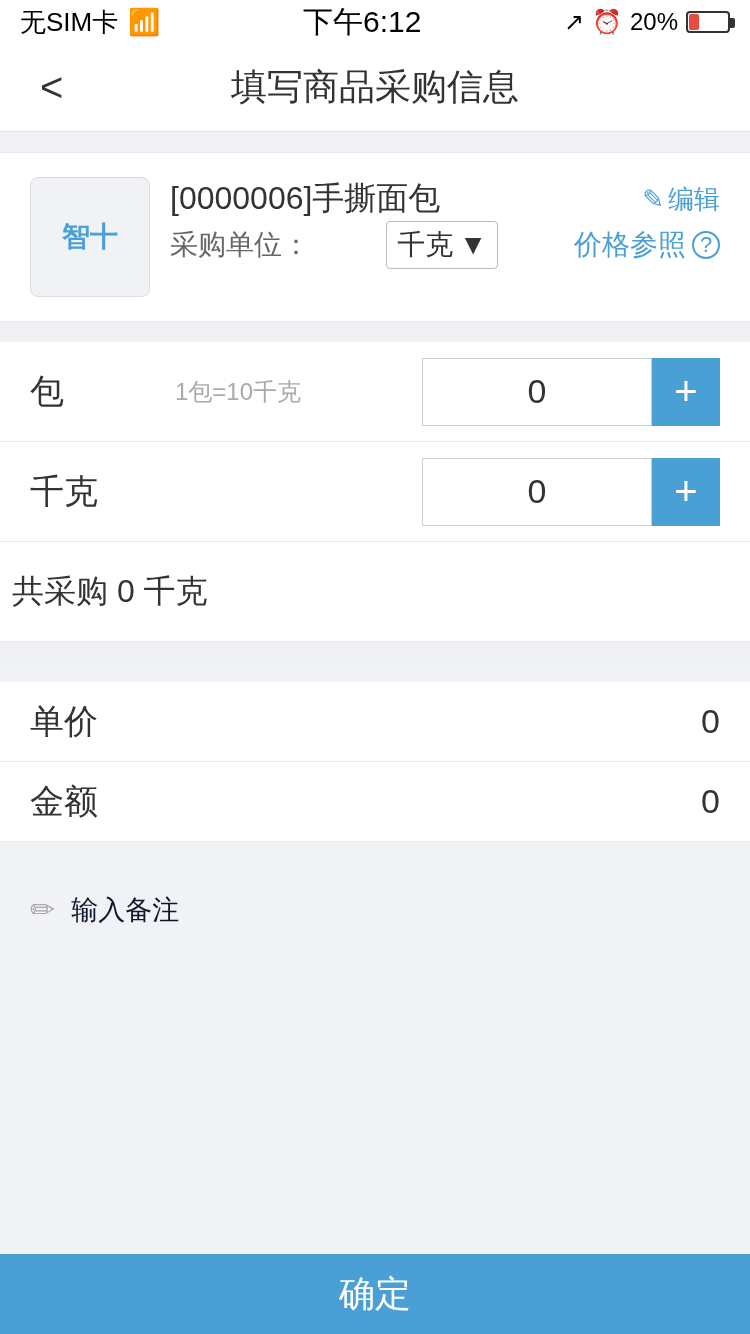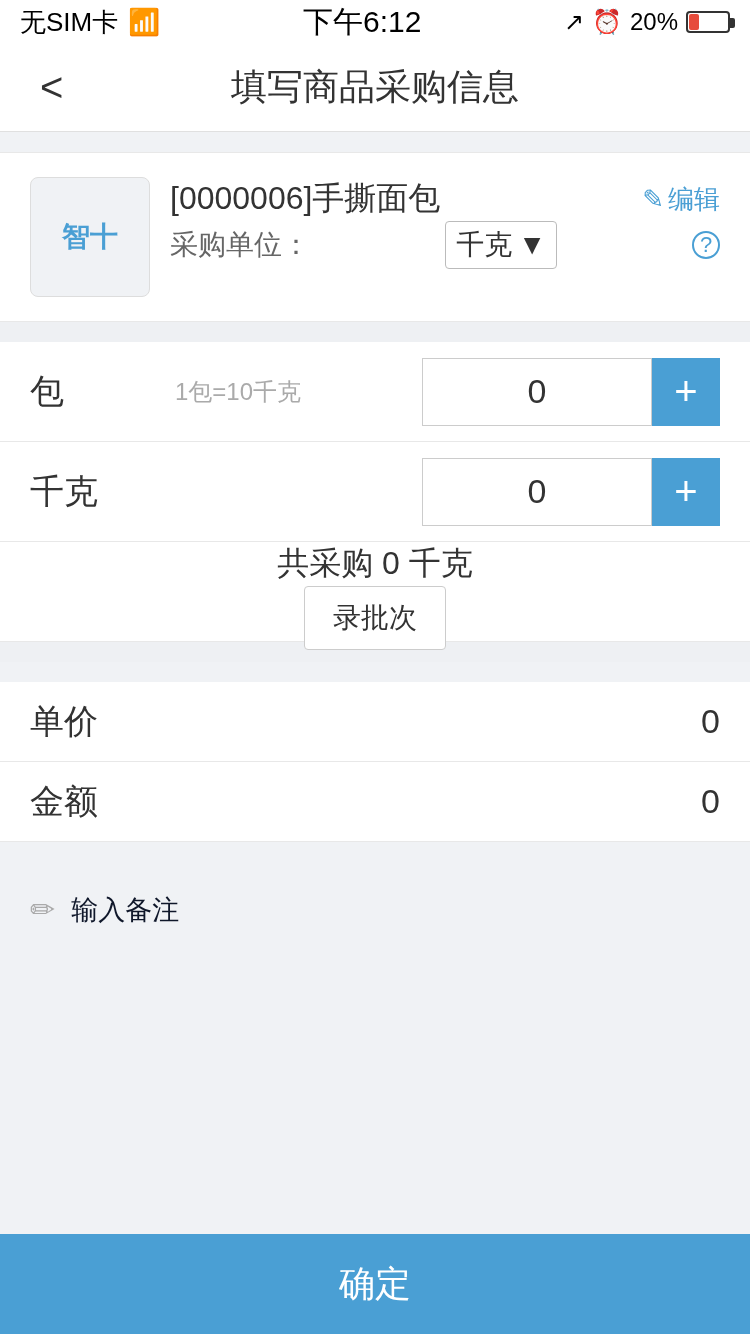--- a/index.html
+++ b/index.html
@@ -191,21 +191,20 @@
 
     
     .total-row {
       display: flex;
       align-items: center;
       justify-content: space-between;
       padding: 0 12px;
       height: 100px;
       background: #fff;
       border-bottom: 1px solid #e8e8e8;
-      flex-direction: column;
     }
     .total-text { font-size: 32px; color: #333; }
     .batch-btn {
       border: 1px solid #ccc;
       border-radius: 4px;
       padding: 12px 28px;
       font-size: 28px;
       color: #333;
       background: #fff;
       cursor: pointer;
@@ -244,21 +243,21 @@
     
     .bottom-space {
       background: #f0f2f5;
       flex: 1;
       min-height: 260px;
     }
 
     
     .confirm-btn {
       width: 750px;
-      height: 100px;
+      height: 80px;
       background: #4a9fd4;
       color: #fff;
       font-size: 36px;
       border: none;
       cursor: pointer;
       display: flex;
       align-items: center;
       justify-content: center;
       position: fixed;
       bottom: 0;
@@ -303,20 +302,21 @@
         <span>编辑</span>
       </span>
     </div>
     <div class="unit-row">
       <span class="unit-label">采购单位：</span>
       <div class="unit-select">
         <span>千克</span>
         <span>▼</span>
       </div>
       <span class="price-ref">
+        <span>价格参照</span>
         <span style="width:28px;height:28px;border:2px solid #4a9fd4;border-radius:50%;display:inline-flex;align-items:center;justify-content:center;font-size:22px;color:#4a9fd4;">?</span>
       </span>
     </div>
   </div>
 </div>
 
 <div class="divider-block"></div>
 
 <div class="input-section">
 
@@ -334,21 +334,20 @@
     <span class="input-sublabel"></span>
     <div class="input-control">
       <input class="num-input" type="text" value="0" style="">
       <button class="plus-btn">+</button>
     </div>
   </div>
 </div>
 
 <div class="total-row">
   <span class="total-text">共采购 0 千克</span>
-  <button class="batch-btn">录批次</button>
 </div>
 
 <div class="divider-block"></div>
 
 <div class="price-section">
   <div class="price-row">
     <span class="price-row-label">单价</span>
     <span class="price-row-value">0</span>
   </div>
   <div class="price-row">

